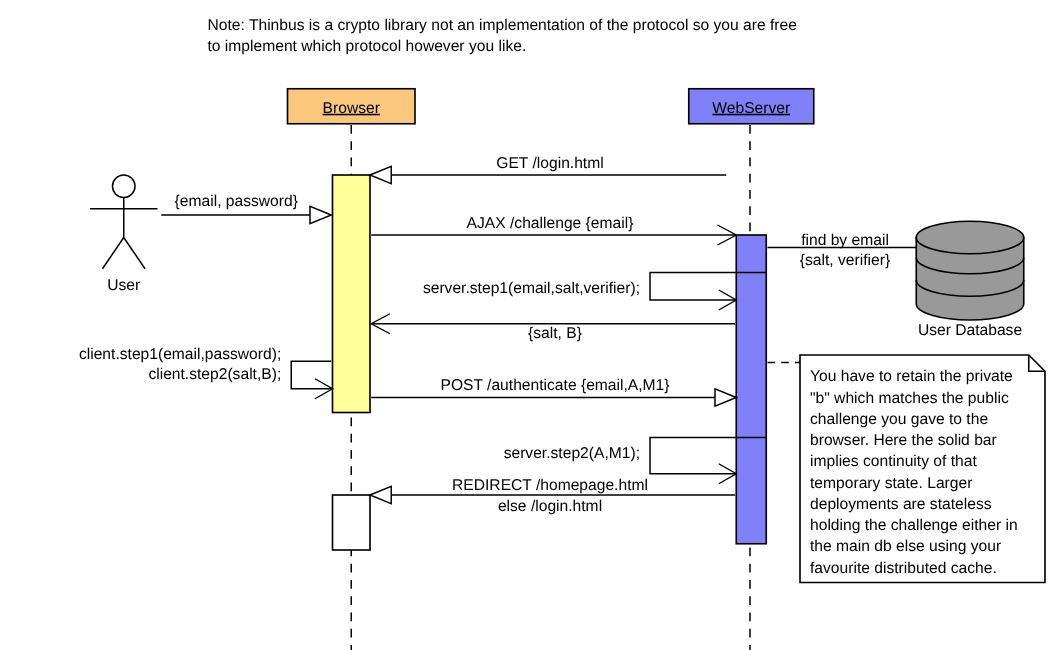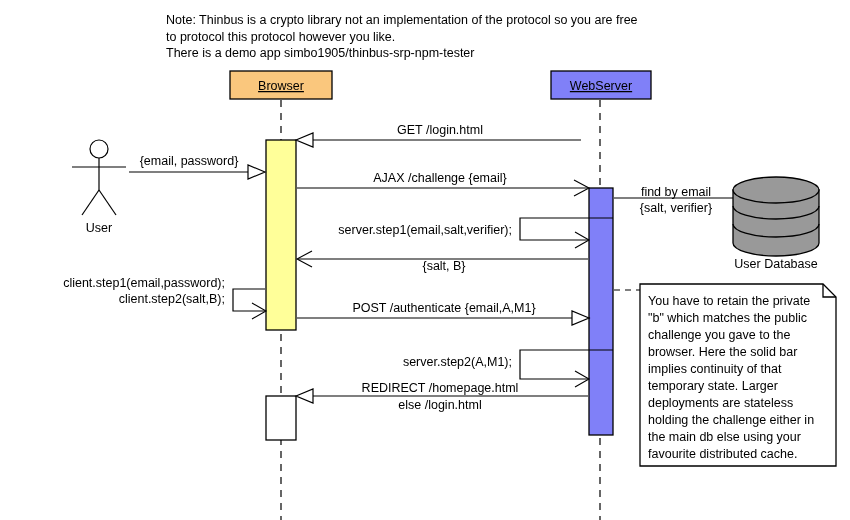--- a/index.html
+++ b/index.html
@@ -67,22 +67,21 @@
     fill: none;
   }
 </style>
 </head>
 <body>
 
 <div id="diagram-root">
 
   <div style="position:absolute;left:166px;top:12px;width:560px;font-size:12.5px;line-height:16.5px;">
     <div>Note: Thinbus is a crypto library not an implementation of the protocol so you are free</div>
-    <div>to protocol this protocol however you like.</div>
-    <div>There is a demo app simbo1905/thinbus-srp-npm-tester</div>
+    <div>to implement which protocol however you like.</div>
   </div>
 
   <svg class="canvas" viewBox="0 0 850 520">
 
     <line class="lifeline" x1="281" y1="100" x2="281" y2="520"></line>
     <line class="lifeline" x1="600" y1="100" x2="600" y2="520"></line>
 
     <rect x="266" y="140" width="30" height="190" fill="#ffff99" class="boxline"></rect>
     <rect x="266" y="396" width="30" height="44" fill="#ffffff" class="boxline"></rect>
 

